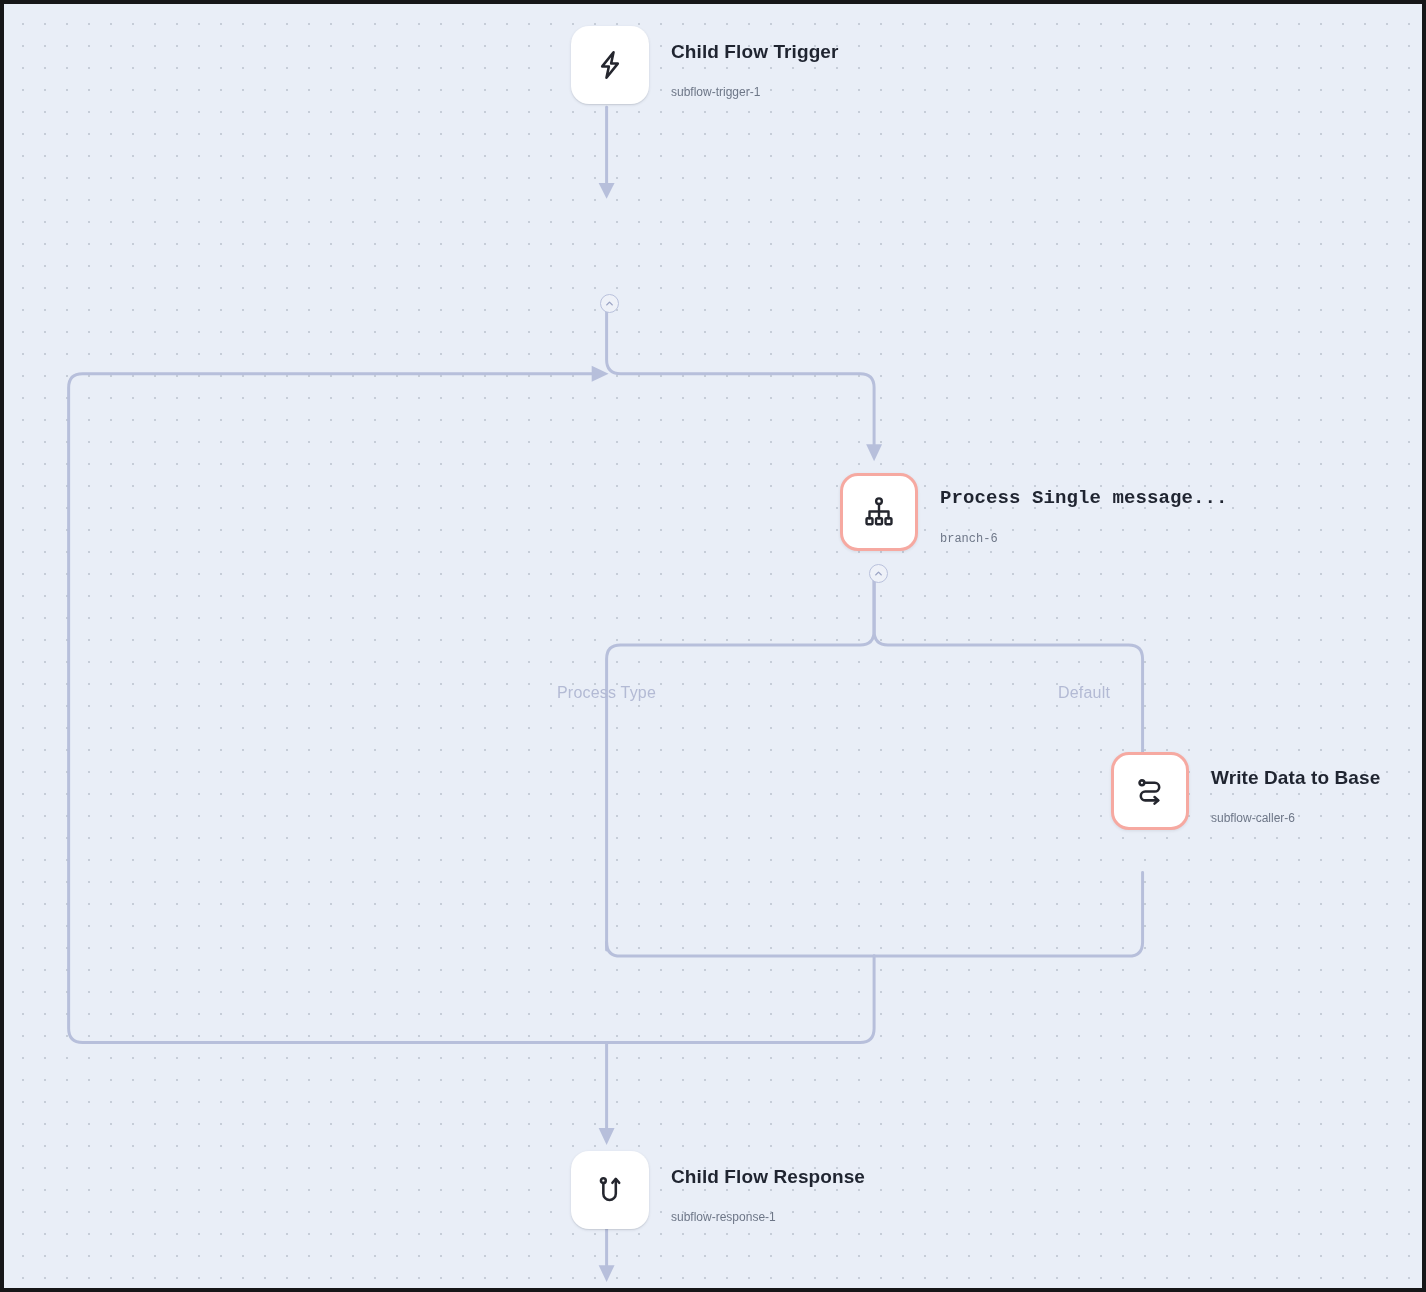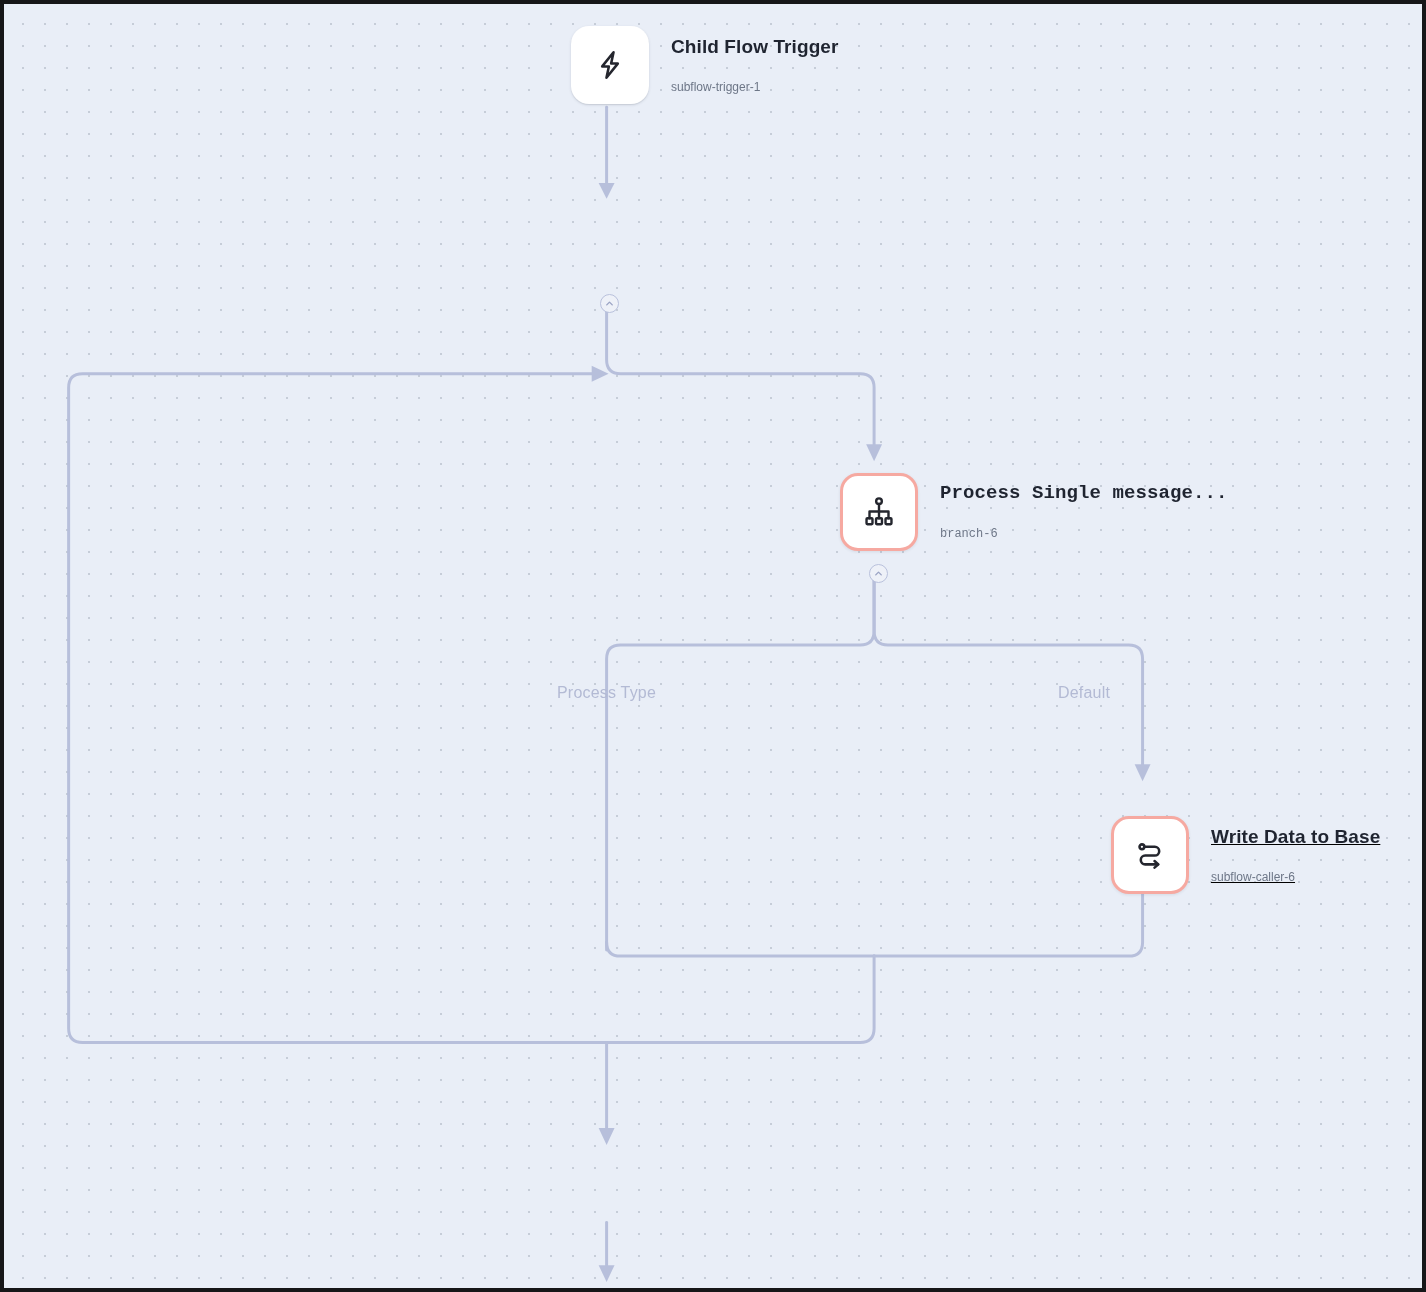--- a/index.html
+++ b/index.html
@@ -42,21 +42,21 @@
     stroke-linejoin: round;
   }
   .edge-head {
     fill: #b7bfdb;
   }
 
   
   .node {
     position: absolute;
     display: flex;
-    align-items: flex-start;
+    align-items: center;
   }
   .node-box {
     width: 78px;
     height: 78px;
     border-radius: 18px;
     background: #ffffff;
     box-shadow: 0 1px 3px rgba(35,45,70,.13), 0 1px 1px rgba(35,45,70,.08);
     display: flex;
     align-items: center;
     justify-content: center;
@@ -187,30 +187,45 @@
 
   <div class="handle-btn" style="left:865px; top:560px;">
     <svg width="11" height="11" viewBox="0 0 24 24" fill="none" stroke="#9aa3c4" stroke-width="3" stroke-linecap="round" stroke-linejoin="round">
       <polyline points="6,15 12,9 18,15"></polyline>
     </svg>
   </div>
 
   <div class="edge-label" style="left:553px; top:680px;">Process Type</div>
   <div class="edge-label" style="left:1054px; top:680px;">Default</div>
 
-  <div class="node" style="left:1107px; top:812px;text-decoration:underline;">
+  <div class="node" style="left:1107px; top:748px;">
     <div class="node-box highlight">
       <span class="node-icon">
         <svg width="34" height="34" viewBox="0 0 24 24" fill="none" stroke="#24262e" stroke-width="1.8" stroke-linecap="round" stroke-linejoin="round">
           <circle cx="6.3" cy="6.2" r="1.7"></circle>
           <path d="M8 6.2 L15.4 6.2 A3.1 3.1 0 0 1 15.4 12.4 L8.6 12.4 A3.1 3.1 0 0 0 8.6 18.6 L17.6 18.6"></path>
           <polyline points="15.2,16.3 17.9,18.6 15.2,20.9"></polyline>
         </svg>
       </span>
     </div>
     <div class="node-labels">
       <div class="node-title">Write Data to Base</div>
       <div class="node-sub">subflow-caller-6</div>
     </div>
   </div>
 
+  <div class="node" style="left:567px; top:1147px;">
+    <div class="node-box">
+      <span class="node-icon">
+        <svg width="34" height="34" viewBox="0 0 24 24" fill="none" stroke="#24262e" stroke-width="1.8" stroke-linecap="round" stroke-linejoin="round">
+          <circle cx="7.3" cy="5.4" r="1.7"></circle>
+          <path d="M7.3 7.1 L7.3 14.6 A4.4 4.4 0 0 0 16.1 14.6 L16.1 4.6"></path>
+          <polyline points="13.7,6.9 16.1,4.2 18.5,6.9"></polyline>
+        </svg>
+      </span>
+    </div>
+    <div class="node-labels">
+      <div class="node-title">Child Flow Response</div>
+      <div class="node-sub">subflow-response-1</div>
+    </div>
+  </div>
 
 </div>
 
 </body></html>

